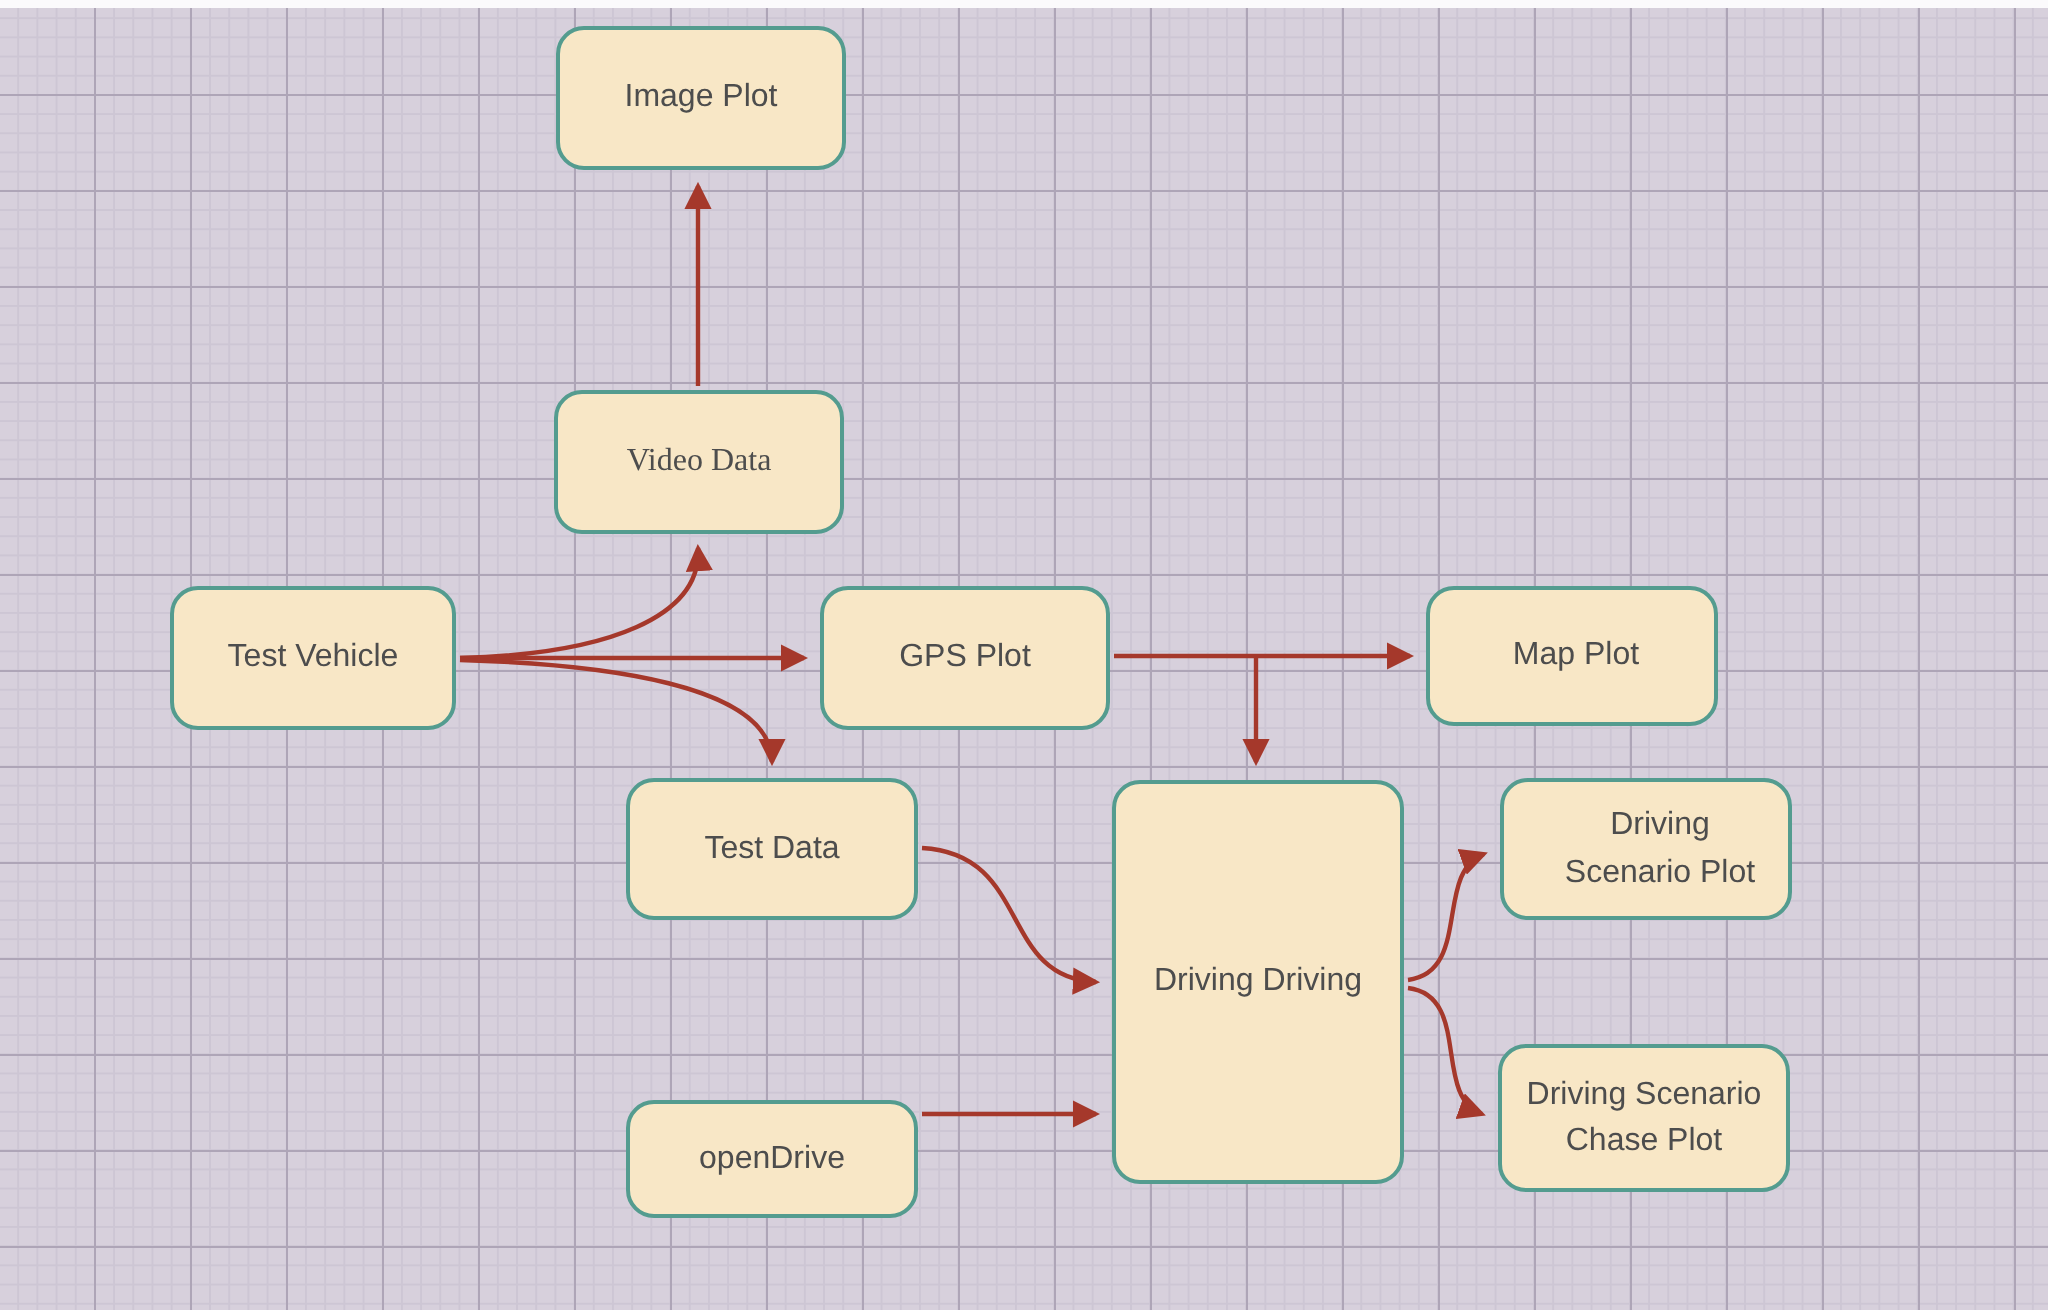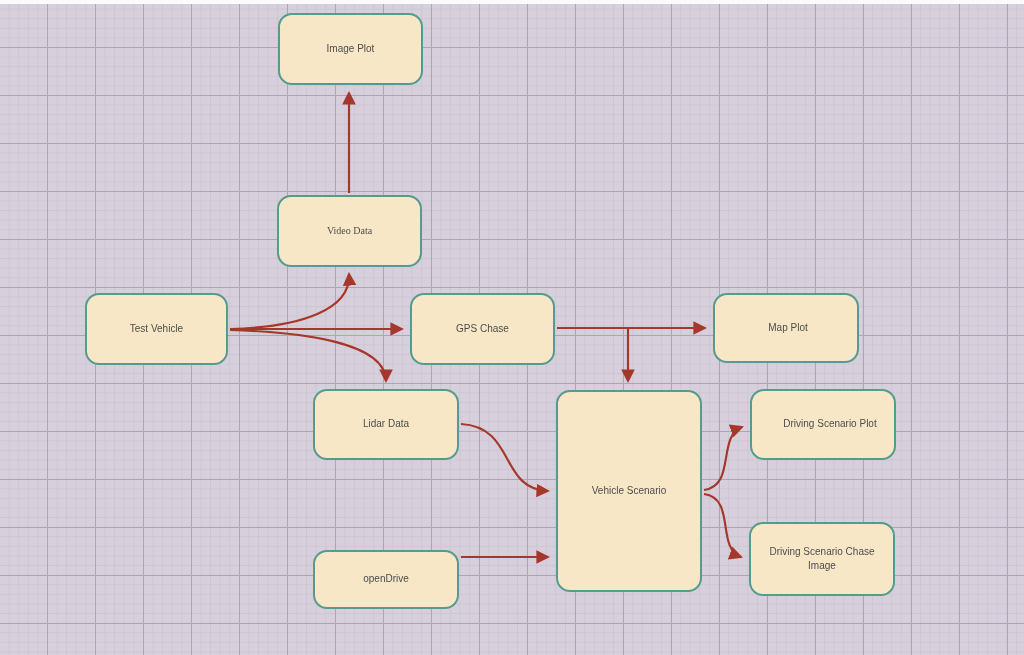--- a/index.html
+++ b/index.html
@@ -35,21 +35,21 @@
   .node{
     position:absolute;z-index:2;
     background:var(--node-fill,#f8e7c6);
     border:2px solid var(--node-border,#549c8f);
     border-radius:14px;
     box-sizing:border-box;
     display:flex;align-items:center;justify-content:center;
     text-align:center;
     padding:6px 10px;
     color:var(--node-text,#4d4d4d);
-    font-size:10px;
+    font-size:16px;
     line-height:1.45;
     cursor:pointer;
   }
   .node-label{display:block;}
 </style>
 </head>
 <body>
 
 <div class="canvas" id="canvas">
   <div class="top-strip"></div>
@@ -73,33 +73,33 @@
 <div class="node" style="left: 278px; top: 13px; width: 145px; height: 72px;">
       <span class="node-label">Image Plot</span>
     </div>
     <div class="node" style="left: 277px; top: 195px; width: 145px; height: 72px; font-family: Liberation Serif, serif;">
       <span class="node-label">Video Data</span>
     </div>
     <div class="node" style="left: 85px; top: 293px; width: 143px; height: 72px;">
       <span class="node-label">Test Vehicle</span>
     </div>
     <div class="node" style="left: 410px; top: 293px; width: 145px; height: 72px;">
-      <span class="node-label">GPS Chase</span>
+      <span class="node-label">GPS Plot</span>
     </div>
     <div class="node" style="left: 713px; top: 293px; width: 146px; height: 70px; padding-left: 14px;">
       <span class="node-label">Map Plot</span>
     </div>
     <div class="node" style="left: 313px; top: 389px; width: 146px; height: 71px;">
-      <span class="node-label">Lidar Data</span>
+      <span class="node-label">Test Data</span>
     </div>
     <div class="node" style="left: 556px; top: 390px; width: 146px; height: 202px;">
-      <span class="node-label">Vehicle Scenario</span>
+      <span class="node-label">Driving Driving</span>
     </div>
     <div class="node" style="left: 313px; top: 550px; width: 146px; height: 59px;">
       <span class="node-label">openDrive</span>
     </div>
     <div class="node" style="left: 750px; top: 389px; width: 146px; height: 71px; padding-left: 24px;">
       <span class="node-label">Driving Scenario Plot</span>
     </div>
     <div class="node" style="left: 749px; top: 522px; width: 146px; height: 74px;">
-      <span class="node-label">Driving Scenario Chase Image</span>
+      <span class="node-label">Driving Scenario Chase Plot</span>
     </div>
   </div>
 
 </body></html>

